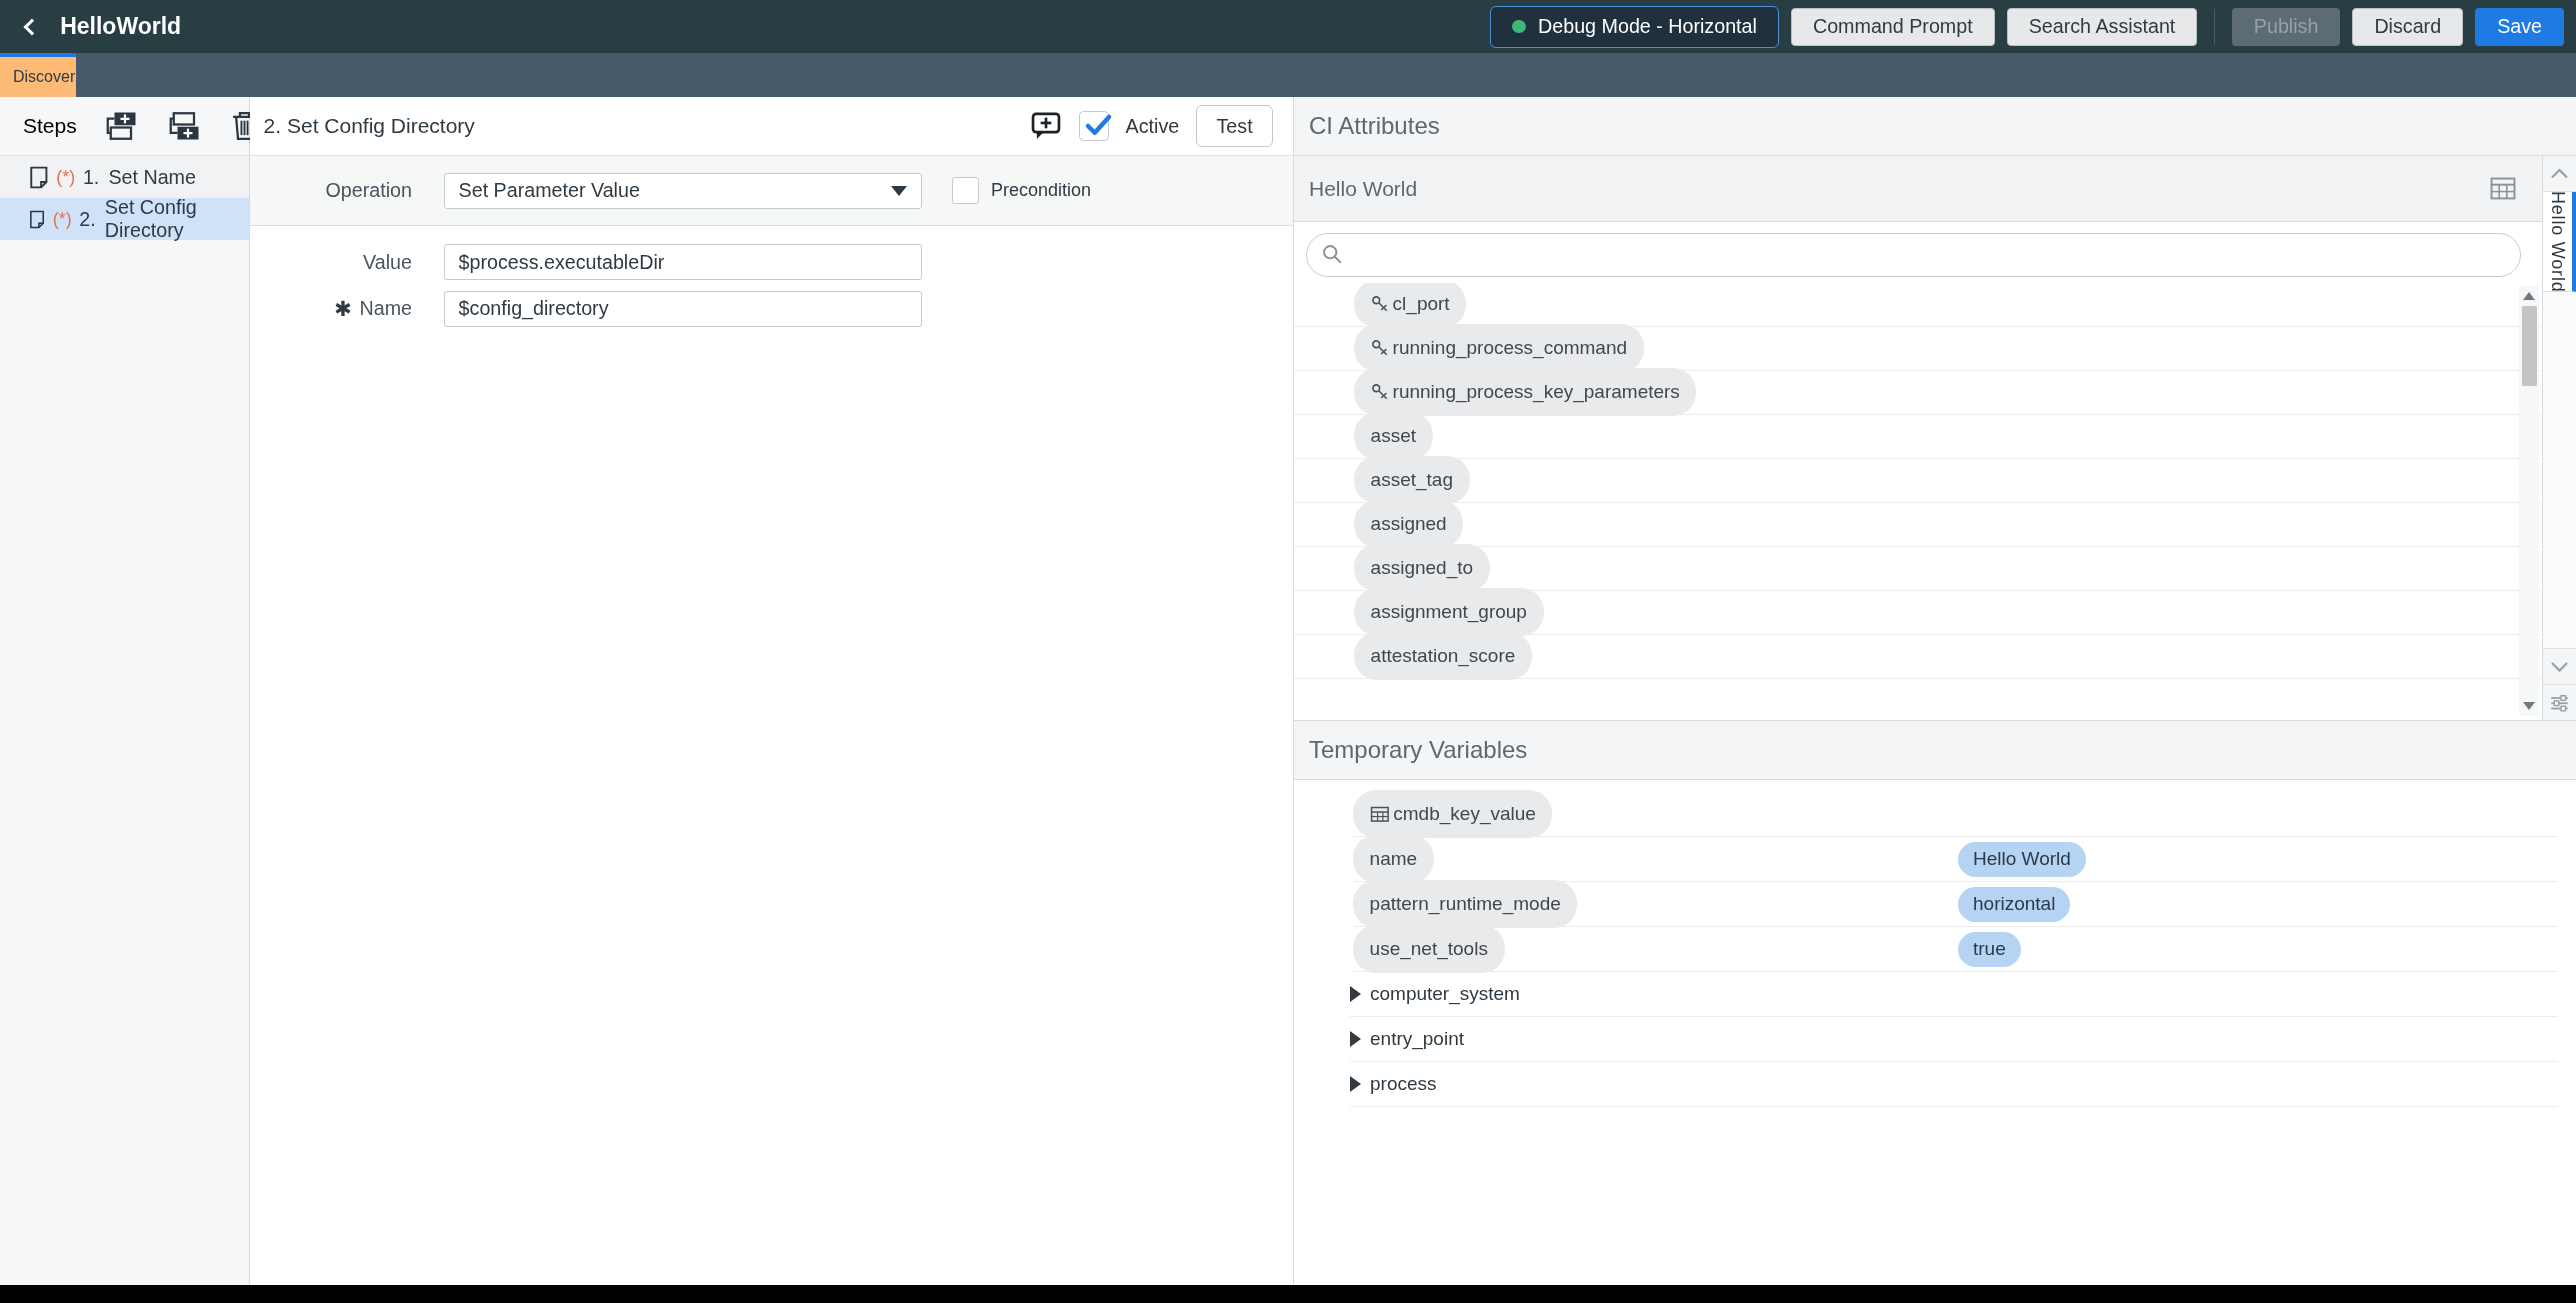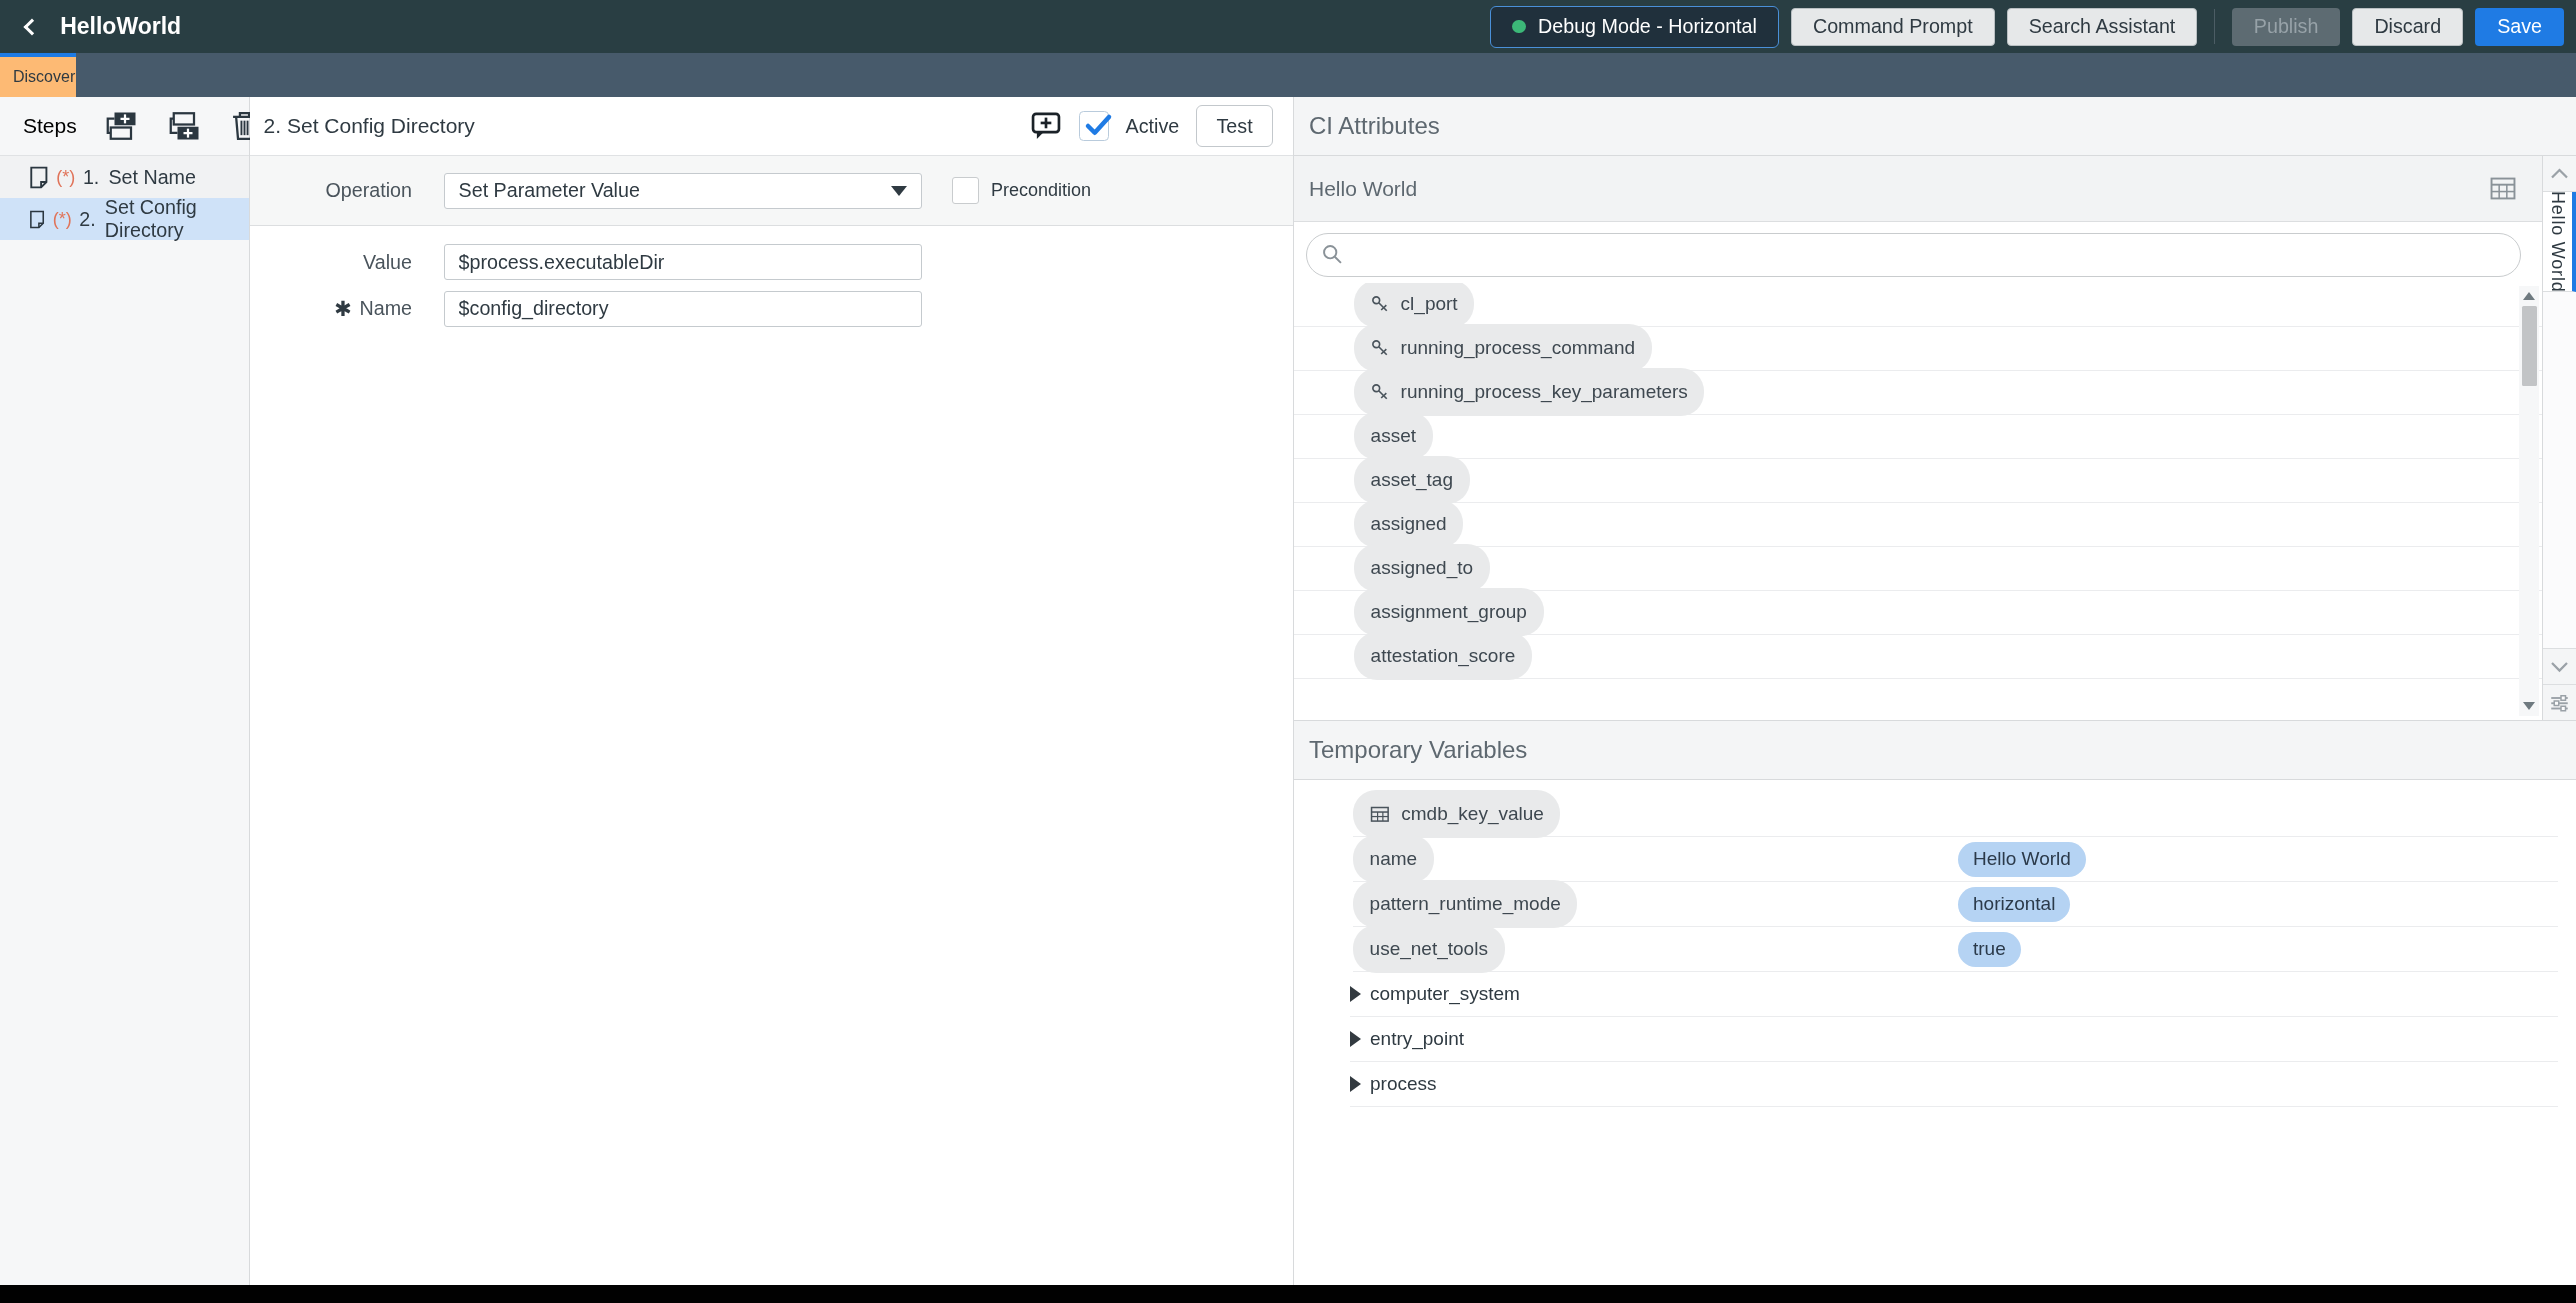--- a/index.html
+++ b/index.html
@@ -73,21 +73,21 @@
   .attr-main { flex:1; display:flex; flex-direction:column; min-width:0; }
   .attr-subheader { height:66px; min-height:66px; background:#f2f3f4; border-bottom:0.8px solid #dcdee0;
     display:flex; align-items:center; padding:0 19.7px 0 15px; font-size:21px; color:#5e6870; }
   .grid-icon-btn { margin-left:auto; background:none; border:none; cursor:pointer; display:flex; }
   .search-row { padding:10.6px 21px 6px 12px; }
   .search-box { height:44px; border:1.5px solid #c9ccce; border-radius:24px; display:flex; align-items:center; padding:0 13.6px; background:#fff; }
   .search-box input { flex:1; border:none; outline:none; font-size:19.7px; font-family:"Liberation Sans",sans-serif; margin-left:9px; }
   .attr-list { flex:1; overflow:hidden; position:relative; }
   .attr-row { height:44px; border-bottom:0.8px solid #ebecee; display:flex; align-items:center; padding-left:60px; }
   .pill { background:#e9eaeb; border-radius:23px; height:48px; display:inline-flex; align-items:center;
-    padding:0 16.6px; font-size:19px; color:#3e4850; gap:12px; cursor:grab; white-space:nowrap; }
+    padding:0 16.6px; font-size:19px; color:#3e4850; gap:4px; cursor:grab; white-space:nowrap; }
   .scrollbar { position:absolute; top:3px; bottom:4.5px; right:3px; width:19.7px; background:#f6f7f8; display:flex; flex-direction:column; align-items:center; }
   .sb-arrow { width:0; height:0; border-left:6.8px solid transparent; border-right:6.8px solid transparent; margin:6px 0; cursor:pointer; }
   .sb-up { border-bottom:8.3px solid #6f7a80; }
   .sb-down { border-top:8.3px solid #6f7a80; margin-top:auto; }
   .sb-thumb { width:15px; height:80px; background:#c2c4c6; border-radius:1.5px; cursor:grab; }
   .attr-rail { width:34px; min-width:34px; border-left:0.8px solid #d8dadc; background:#fbfbfc; display:flex; flex-direction:column; }
   .rail-btn { height:36px; min-height:36px; background:#f4f5f6; border-bottom:0.8px solid #dcdee0;
     display:flex; align-items:center; justify-content:center; cursor:pointer; }
   .rail-btn.bordered-top { border-top:0.8px solid #dcdee0; border-bottom:none; }
   .rail-tab { height:100px; background:#fff; border-right:4.5px solid #1f7be4; border-bottom:0.8px solid #dcdee0;

